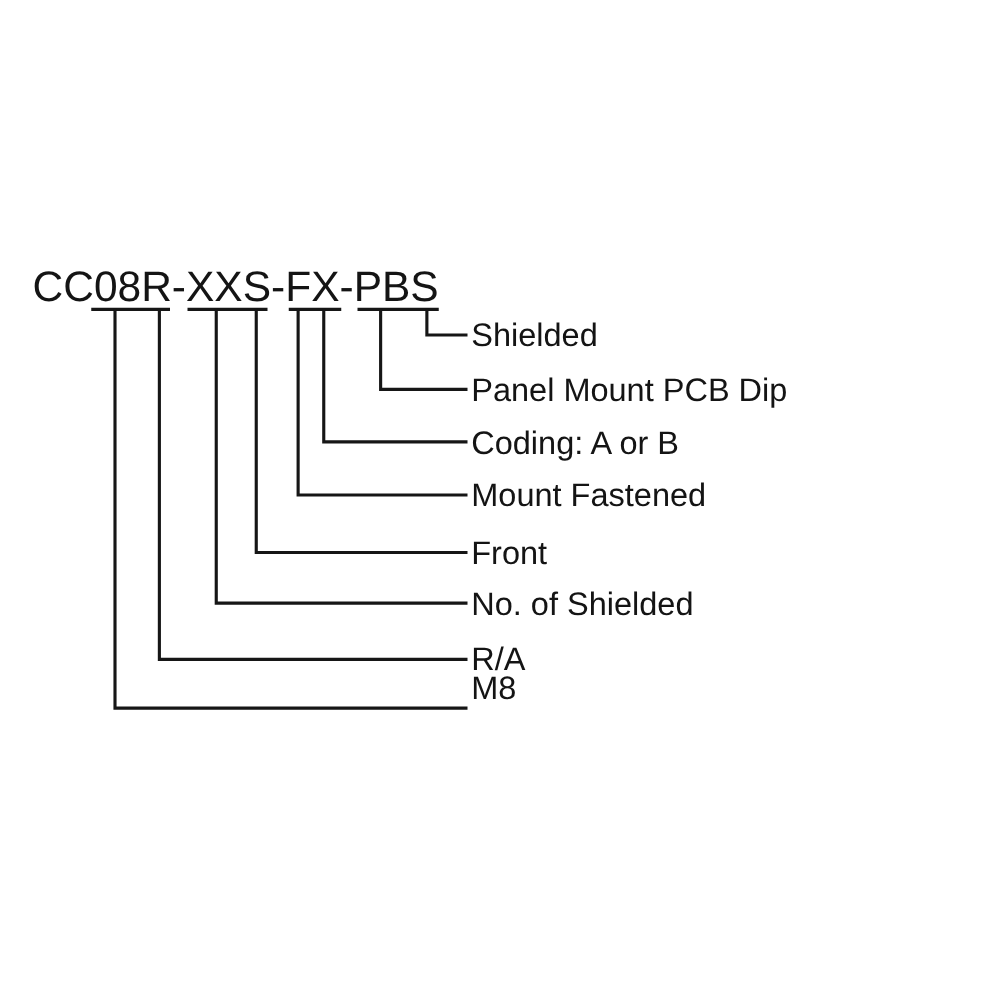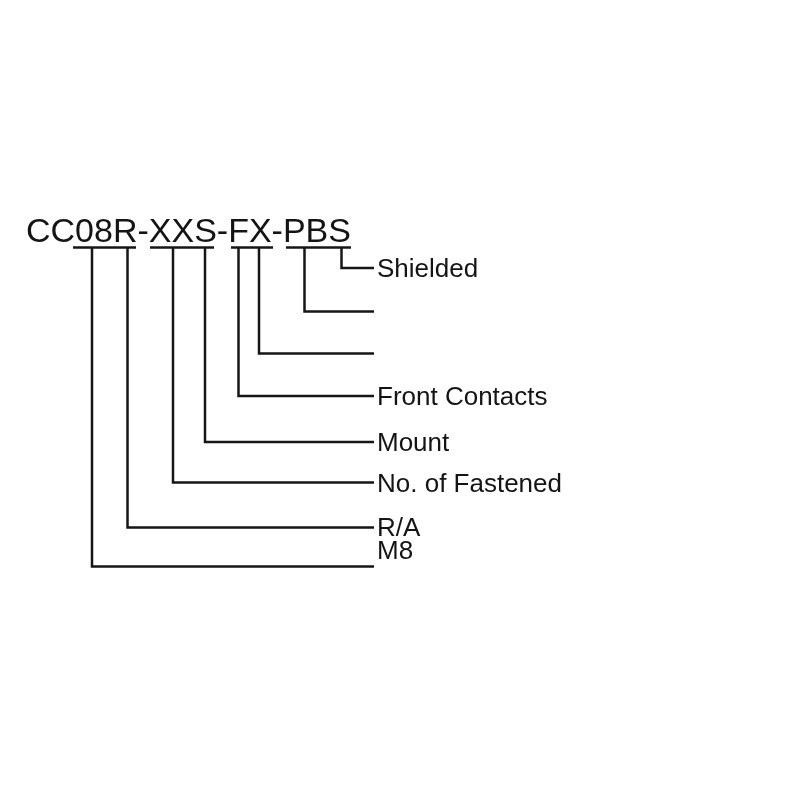--- a/index.html
+++ b/index.html
@@ -69,25 +69,27 @@
       <path d="M238.5 247 V396 H374"></path>
       <path d="M205 247 V442 H374"></path>
       <path d="M173 247 V482.5 H374"></path>
       <path d="M127.5 247 V527.5 H374"></path>
       <path d="M92 247 V566.5 H374"></path>
     </g>
   </svg>
 
   <div class="callout-label" style="top:268px">Shielded</div>
 
+  <div class="callout-label" style="top:311.5px">Panel Mount PCB Dip</div>
 
+  <div class="callout-label" style="top:353.5px">Coding: A or B</div>
 
-  <div class="callout-label" style="top:396px">Front Contacts</div>
+  <div class="callout-label" style="top:396px">Mount Fastened</div>
 
-  <div class="callout-label" style="top:442px">Mount</div>
+  <div class="callout-label" style="top:442px">Front</div>
 
-  <div class="callout-label" style="top:482.5px">No. of Fastened</div>
+  <div class="callout-label" style="top:482.5px">No. of Shielded</div>
 
   <div class="callout-label" style="top:527px">R/A</div>
 
   <div class="callout-label" style="top:550px">M8</div>
 
 </div>
 
 </body></html>

